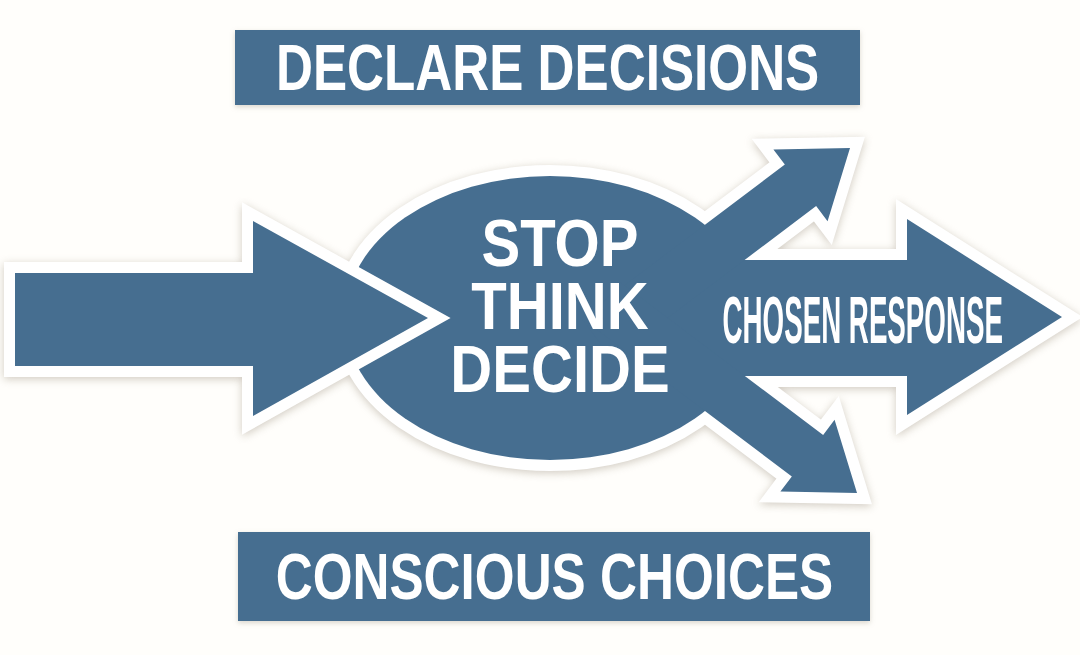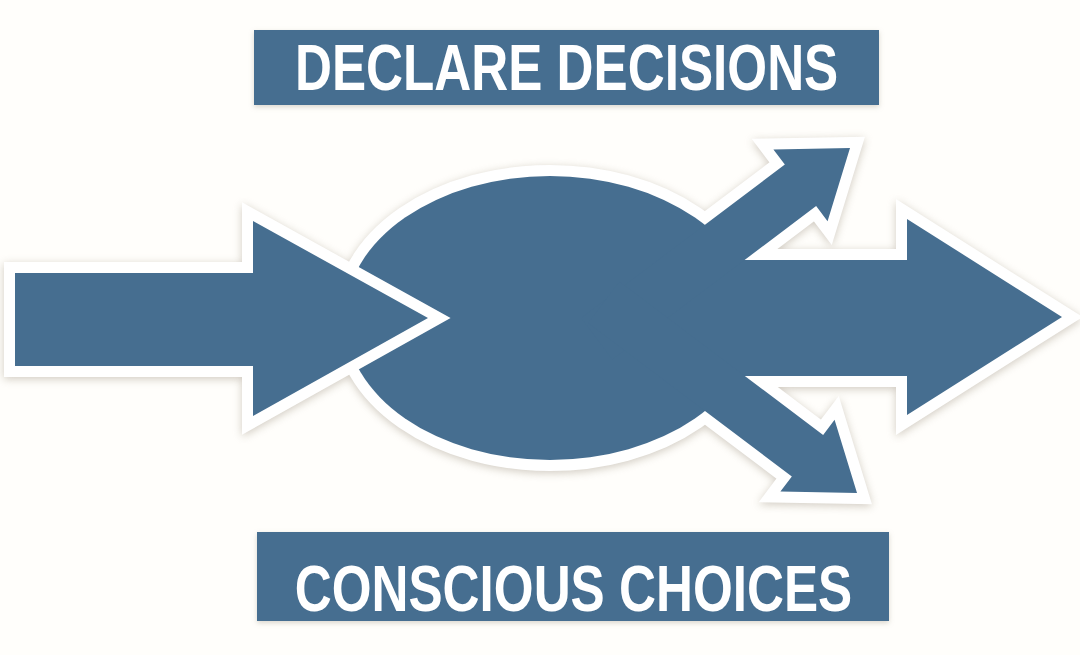--- a/index.html
+++ b/index.html
@@ -27,24 +27,23 @@
     fill:var(--primary);
     stroke:var(--outline);stroke-width:22;stroke-linejoin:miter;
     paint-order:stroke fill;
   }
   
   .banner{
     position:absolute;
     background:var(--primary);
     display:flex;align-items:center;justify-content:center;
     box-shadow:0 2px 5px rgba(150,140,122,.35);
-    margin-left:19px;
   }
   .banner-top{left:235px;top:30px;width:625px;height:75px;}
-  .banner-bottom{left:238px;top:532px;width:632px;height:89px;align-items:flex-end;}
+  .banner-bottom{left:238px;top:532px;width:632px;height:89px;}
   .banner-text{
     color:var(--text-on-primary);
     font-weight:700;font-size:64px;line-height:1;
     white-space:nowrap;letter-spacing:0px;
     transform:scaleX(0.80);transform-origin:center;
   }
   
   .arrow-label{
     position:absolute;
     display:flex;align-items:center;justify-content:center;
@@ -95,15 +94,23 @@
 
   <div class="banner banner-top">
     <span class="banner-text">DECLARE DECISIONS</span>
   </div>
 
   <div class="banner banner-bottom">
     <span class="banner-text">CONSCIOUS CHOICES</span>
   </div>
 
 
+  <div class="arrow-label label-chosen">
+    <span class="condensed">CHOSEN RESPONSE</span>
+  </div>
 
+  <div class="center-text">
+    <div class="center-line">STOP</div>
+    <div class="center-line">THINK</div>
+    <div class="center-line">DECIDE</div>
+  </div>
 
 </div>
 
 </body></html>

